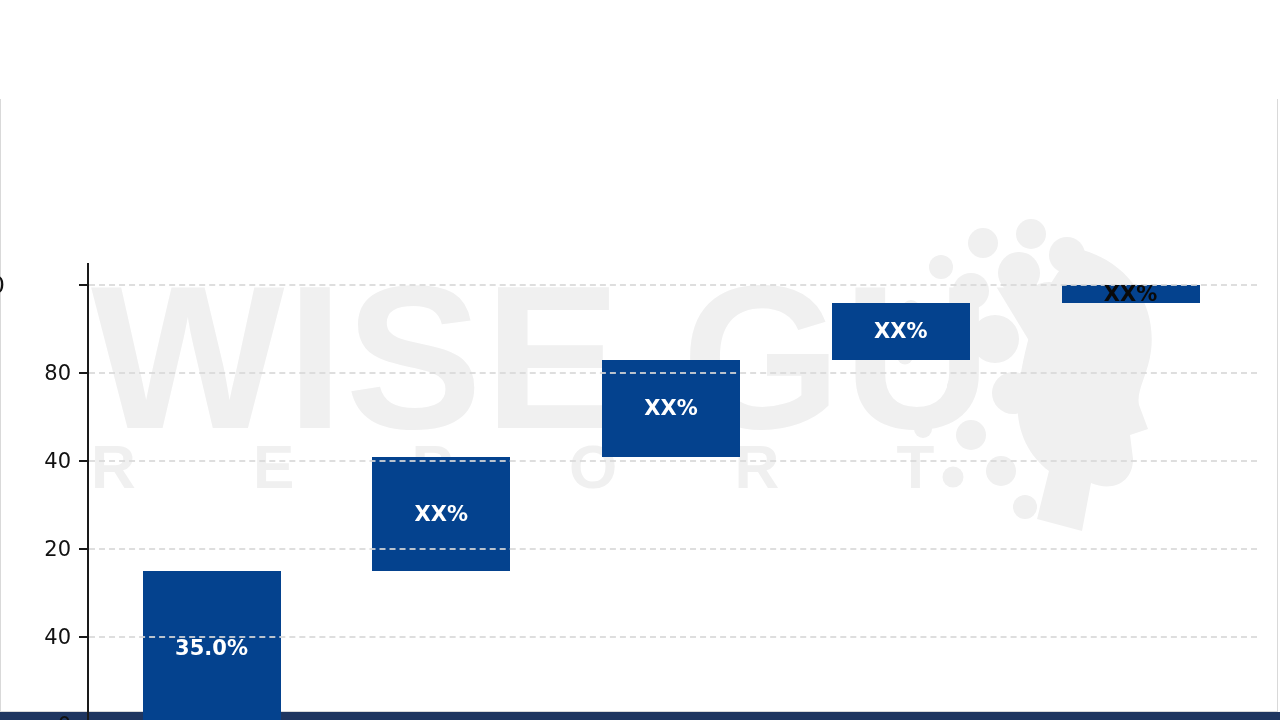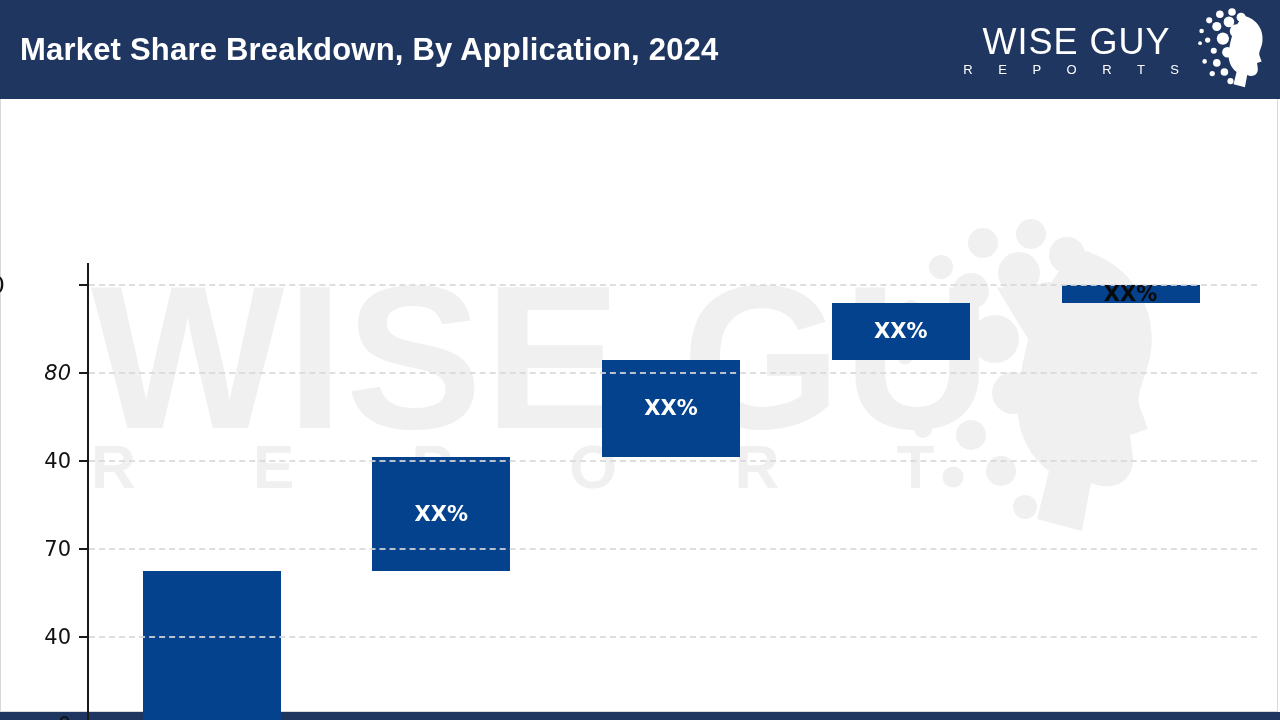--- a/index.html
+++ b/index.html
@@ -55,60 +55,49 @@
     position:absolute;left:0;bottom:0;width:1280px;height:8px;
     background:var(--navy,#1f3660);
   }
   .defs-hidden{position:absolute;width:0;height:0;overflow:hidden;}
 </style>
 </head>
 <body>
 
 <div class="page">
 
-  <header class="topbar">
-    <h1>Market Share Breakdown, By Application, 2024</h1>
-    <div class="logo">
-      <div class="logo-text">
-        <div class="logo-name">WISE GUY</div>
-        <div class="logo-tagline">R E P O R T S</div>
-      </div>
-      <svg class="logo-face" viewBox="0 0 100 110" aria-hidden="true">
-          <use href="#dotface" fill="currentColor"></use>
-        </svg>
-    </div>
-  </header>
 
   <div class="body-frame">
     <div class="watermark">
       <div class="wm1">WISE GUY</div>
       <div class="wm2">R E P O R T S</div>
     </div>
     <svg class="wm-face" viewBox="0 0 100 110" aria-hidden="true">
         <use href="#dotface" fill="currentColor"></use>
       </svg>
     <div id="chart">
         <div style="position: absolute; right: 1206px; top: 612px; height: 28px; line-height: 28px; font-size: 21px; color: rgb(17, 17, 17); z-index: 4;">0</div>
         <div style="position: absolute; left: 88px; width: 1168px; top: 537px; height: 0px; border-top: 2px dashed rgb(217, 217, 217); z-index: 3; opacity: 0.85;"></div>
         <div style="position: absolute; left: 78px; width: 10px; top: 537px; height: 2px; background: rgb(26, 26, 26); z-index: 4;"></div>
         <div style="position: absolute; right: 1206px; top: 524px; height: 28px; line-height: 28px; font-size: 21px; color: rgb(17, 17, 17); z-index: 4;">40</div>
         <div style="position: absolute; left: 88px; width: 1168px; top: 449px; height: 0px; border-top: 2px dashed rgb(217, 217, 217); z-index: 3; opacity: 0.85;"></div>
         <div style="position: absolute; left: 78px; width: 10px; top: 449px; height: 2px; background: rgb(26, 26, 26); z-index: 4;"></div>
-        <div style="position: absolute; right: 1206px; top: 436px; height: 28px; line-height: 28px; font-size: 21px; color: rgb(17, 17, 17); z-index: 4;">70</div>
+        <div style="position: absolute; right: 1206px; top: 436px; height: 28px; line-height: 28px; font-size: 21px; color: rgb(17, 17, 17); z-index: 4;">20</div>
         <div style="position: absolute; left: 88px; width: 1168px; top: 361px; height: 0px; border-top: 2px dashed rgb(217, 217, 217); z-index: 3; opacity: 0.85;"></div>
         <div style="position: absolute; left: 78px; width: 10px; top: 361px; height: 2px; background: rgb(26, 26, 26); z-index: 4;"></div>
         <div style="position: absolute; right: 1206px; top: 348px; height: 28px; line-height: 28px; font-size: 21px; color: rgb(17, 17, 17); z-index: 4;">40</div>
         <div style="position: absolute; left: 88px; width: 1168px; top: 273px; height: 0px; border-top: 2px dashed rgb(217, 217, 217); z-index: 3; opacity: 0.85;"></div>
         <div style="position: absolute; left: 78px; width: 10px; top: 273px; height: 2px; background: rgb(26, 26, 26); z-index: 4;"></div>
-        <div style="position: absolute; right: 1206px; top: 260px; height: 28px; line-height: 28px; font-size: 21px; color: rgb(17, 17, 17); z-index: 4; font-style: italic;">80</div>
+        <div style="position: absolute; right: 1206px; top: 260px; height: 28px; line-height: 28px; font-size: 21px; color: rgb(17, 17, 17); z-index: 4;">80</div>
         <div style="position: absolute; left: 88px; width: 1168px; top: 185px; height: 0px; border-top: 2px dashed rgb(217, 217, 217); z-index: 3; opacity: 0.85;"></div>
         <div style="position: absolute; left: 78px; width: 10px; top: 185px; height: 2px; background: rgb(26, 26, 26); z-index: 4;"></div>
         <div style="position: absolute; right: 1272px; top: 172px; height: 28px; line-height: 28px; font-size: 23px; color: rgb(17, 17, 17); z-index: 4;">100</div>
         <div style="position: absolute; left: 86px; top: 164px; width: 2px; height: 463px; background: rgb(26, 26, 26); z-index: 4;"></div>
         <div style="position: absolute; left: 141.5px; top: 472px; width: 138px; height: 154px; background: rgb(4, 66, 142); z-index: 2;"></div>
+        <div style="position: absolute; left: 141.5px; top: 534px; width: 138px; height: 30px; line-height: 30px; text-align: center; font-size: 21px; font-weight: 700; color: rgb(255, 255, 255); z-index: 5;">35.0%</div>
         <div style="position: absolute; left: 371.25px; top: 357.6px; width: 138px; height: 114.4px; background: rgb(4, 66, 142); z-index: 2;"></div>
         <div style="position: absolute; left: 371.25px; top: 399.8px; width: 138px; height: 30px; line-height: 30px; text-align: center; font-size: 21px; font-weight: 700; color: rgb(255, 255, 255); z-index: 5;">XX%</div>
         <div style="position: absolute; left: 601px; top: 260.8px; width: 138px; height: 96.8px; background: rgb(4, 66, 142); z-index: 2;"></div>
         <div style="position: absolute; left: 601px; top: 294.2px; width: 138px; height: 30px; line-height: 30px; text-align: center; font-size: 21px; font-weight: 700; color: rgb(255, 255, 255); z-index: 5;">XX%</div>
         <div style="position: absolute; left: 830.75px; top: 203.6px; width: 138px; height: 57.2px; background: rgb(4, 66, 142); z-index: 2;"></div>
         <div style="position: absolute; left: 830.75px; top: 217.2px; width: 138px; height: 30px; line-height: 30px; text-align: center; font-size: 21px; font-weight: 700; color: rgb(255, 255, 255); z-index: 5;">XX%</div>
         <div style="position: absolute; left: 1060.5px; top: 186px; width: 138px; height: 17.6px; background: rgb(4, 66, 142); z-index: 2;"></div>
         <div style="position: absolute; left: 1060.5px; top: 179.8px; width: 138px; height: 30px; line-height: 30px; text-align: center; font-size: 21px; font-weight: 700; color: rgb(10, 10, 10); z-index: 5;">XX%</div>
       </div>
   </div>

